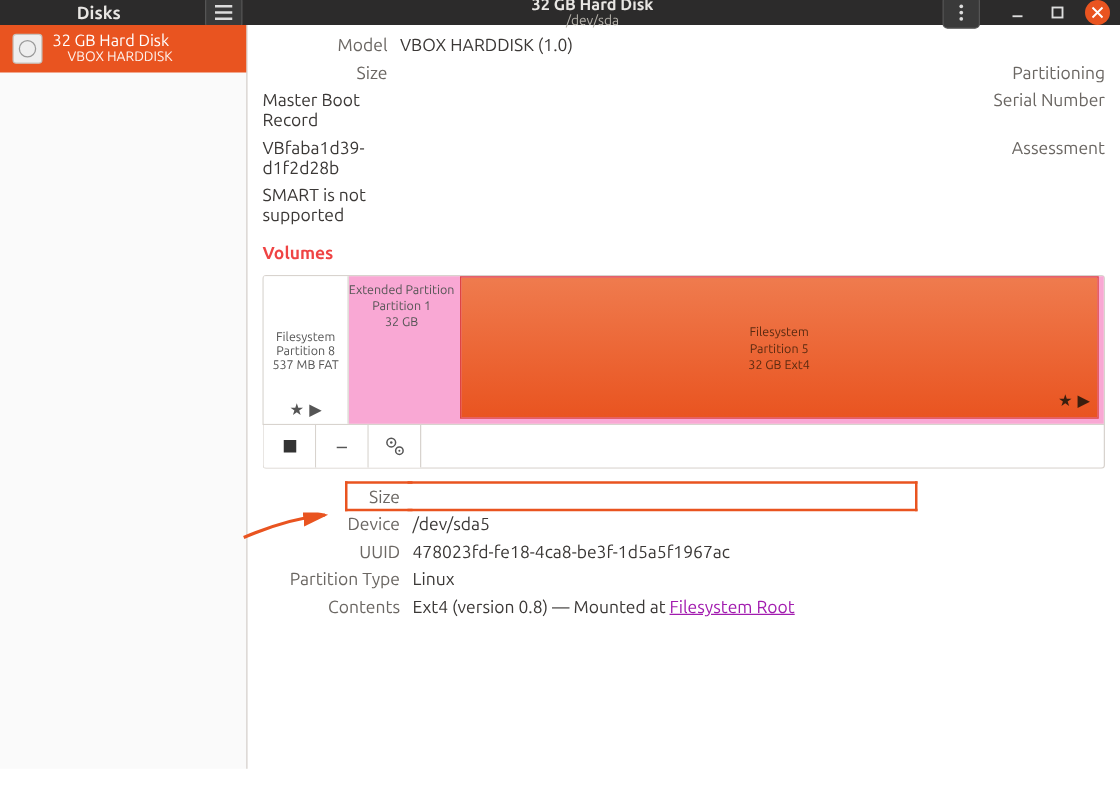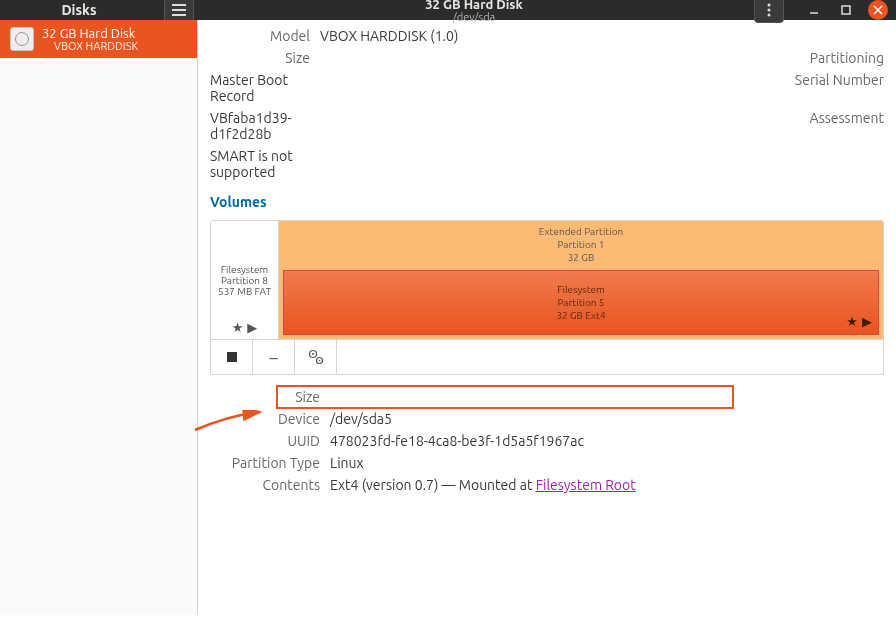--- a/index.html
+++ b/index.html
@@ -22,25 +22,25 @@
 .sidebar-item .disk-icon { width: 24px; height: 24px; border: 1px solid #c8c3bd; border-radius: 3px; background: #eee; display: flex; align-items: center; justify-content: center; }
 .sidebar-item .disk-icon div { width: 14px; height: 14px; border: 1px solid #999; border-radius: 50%; }
 .sidebar-text .name { font-size: 13px; }
 .sidebar-text .sub { font-size: 11px; opacity: 0.92; margin-left: 12px; }
 
 .content { flex: 1; padding: 8px 12px; overflow-y: auto; color: #3b3836; }
 
 .details { display: grid; grid-template-columns: 100px 1fr; column-gap: 10px; row-gap: 6px; font-size: 14px; margin-bottom: 14px; }
 .details .label { text-align: right; color: #6b6763; }
 
-.section-title { font-weight: bold; font-size: 14px; margin-bottom: 10px; color: #0369a1; }
+.section-title { font-weight: bold; font-size: 14px; margin-bottom: 10px; color: #ef4444; }
 
 .volumes-box { border: 1px solid #d8d3ce; border-radius: 3px 3px 0 0; height: 120px; display: flex; position: relative; background: #f5f5f5; }
 .part-fs { width: 68px; background: #fff; border-right: 1px solid #d8d3ce; display: flex; flex-direction: column; align-items: center; justify-content: center; font-size: 10px; color: #555; text-align: center; position: relative; }
-.part-ext { flex: 1; background: #fdba74; display: flex; flex-direction: column; }
+.part-ext { flex: 1; background: #f9a8d4; display: flex; flex-direction: row; }
 .ext-header { text-align: center; font-size: 10px; color: #555; padding: 4px 0 6px; line-height: 1.3; }
 .ext-inner { flex: 1; margin: 0 4px 4px 4px; background: linear-gradient(#ef7b4e, #e95420); border: 1px solid #d44; position: relative; color: #5a2a10; text-align: center; font-size: 10px; display: flex; flex-direction: column; justify-content: center; }
 .ext-inner div { line-height: 1.3; }
 .part-icons { position: absolute; bottom: 4px; display: flex; gap: 4px; font-size: 13px; }
 .part-fs .part-icons { left: 50%; transform: translateX(-50%); color: #555; }
 .ext-inner .part-icons { right: 6px; color: #3a1e0e; }
 
 .volume-toolbar { border: 1px solid #d8d3ce; border-top: none; border-radius: 0 0 3px 3px; display: flex; }
 .vol-btn { width: 42px; height: 34px; border-right: 1px solid #d8d3ce; display: flex; align-items: center; justify-content: center; cursor: pointer; background: #fff; }
 .stop-icon { width: 10px; height: 10px; background: #333; }
@@ -172,21 +172,21 @@
       <div class="label size-row-l"><span>Size</span><div class="size-highlight"></div></div>
       <div class="size-row-v"><div class="size-highlight"></div></div>
       <div class="label">Device</div>
       <div>/dev/sda5</div>
       <div class="label">UUID</div>
       <div>478023fd-fe18-4ca8-be3f-1d5a5f1967ac</div>
       <div class="label">Partition Type</div>
       <div>Linux</div>
       <div class="label">Contents</div>
       <div>
-        <span>Ext4 (version 0.7) — Mounted at </span><span class="link">Filesystem Root</span>
+        <span>Ext4 (version 0.8) — Mounted at </span><span class="link">Filesystem Root</span>
       </div>
     </div>
   </div>
 </div>
 
 <svg class="arrow" width="80" height="30">
   <defs>
       <marker id="ah" markerWidth="8" markerHeight="8" refX="7" refY="3" orient="auto">
         <path d="M0,0 L8,3 L0,6 Z" fill="#e95420"></path>
       </marker>

